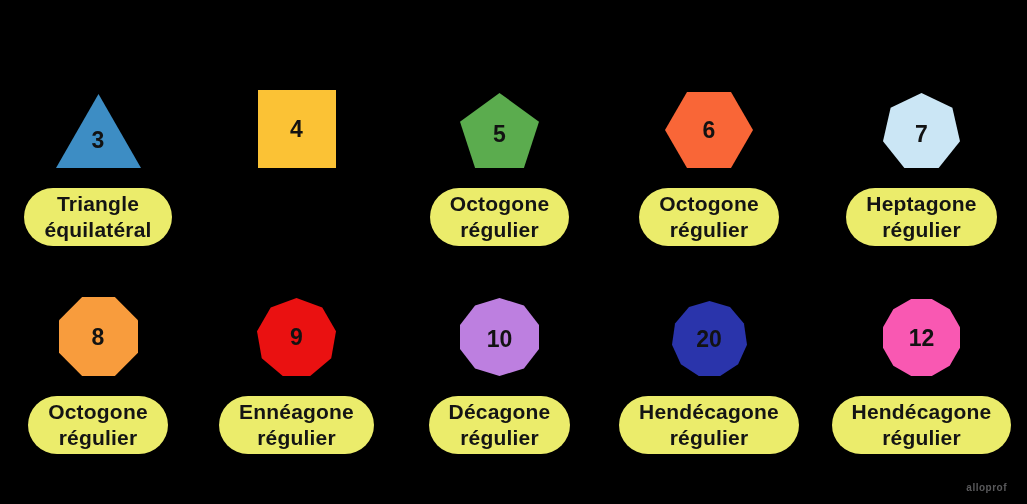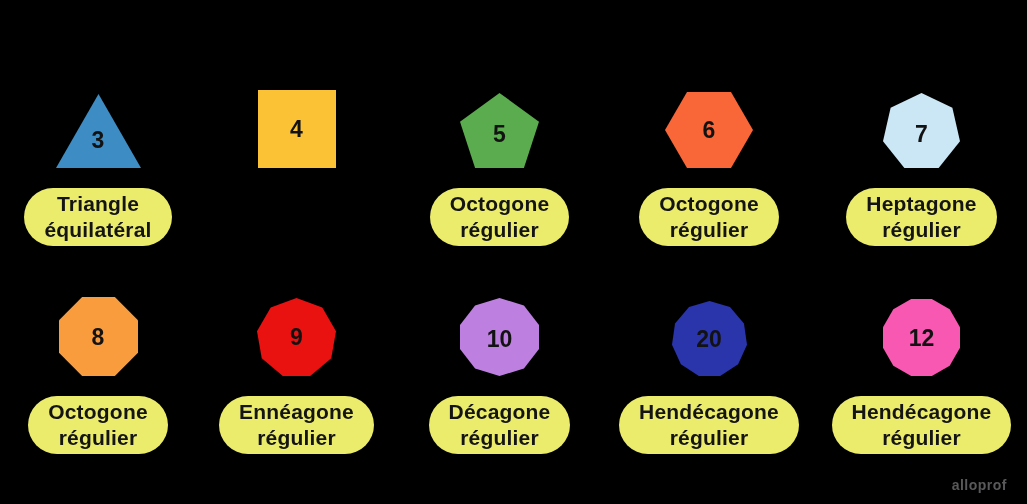--- a/index.html
+++ b/index.html
@@ -66,21 +66,21 @@
     font-size: 21px;
     font-weight: 700;
     line-height: 1.22;
     color: #141414;
     letter-spacing: 0.2px;
   }
   .watermark {
     position: absolute;
     right: 20px;
     bottom: 11px;
-    font-size: 14px;
+    font-size: 10px;
     font-weight: 700;
     color: #59595B;
     letter-spacing: 0.5px;
   }
 </style>
 </head>
 <body>
 
 <div class="canvas">
   <div class="grid">

